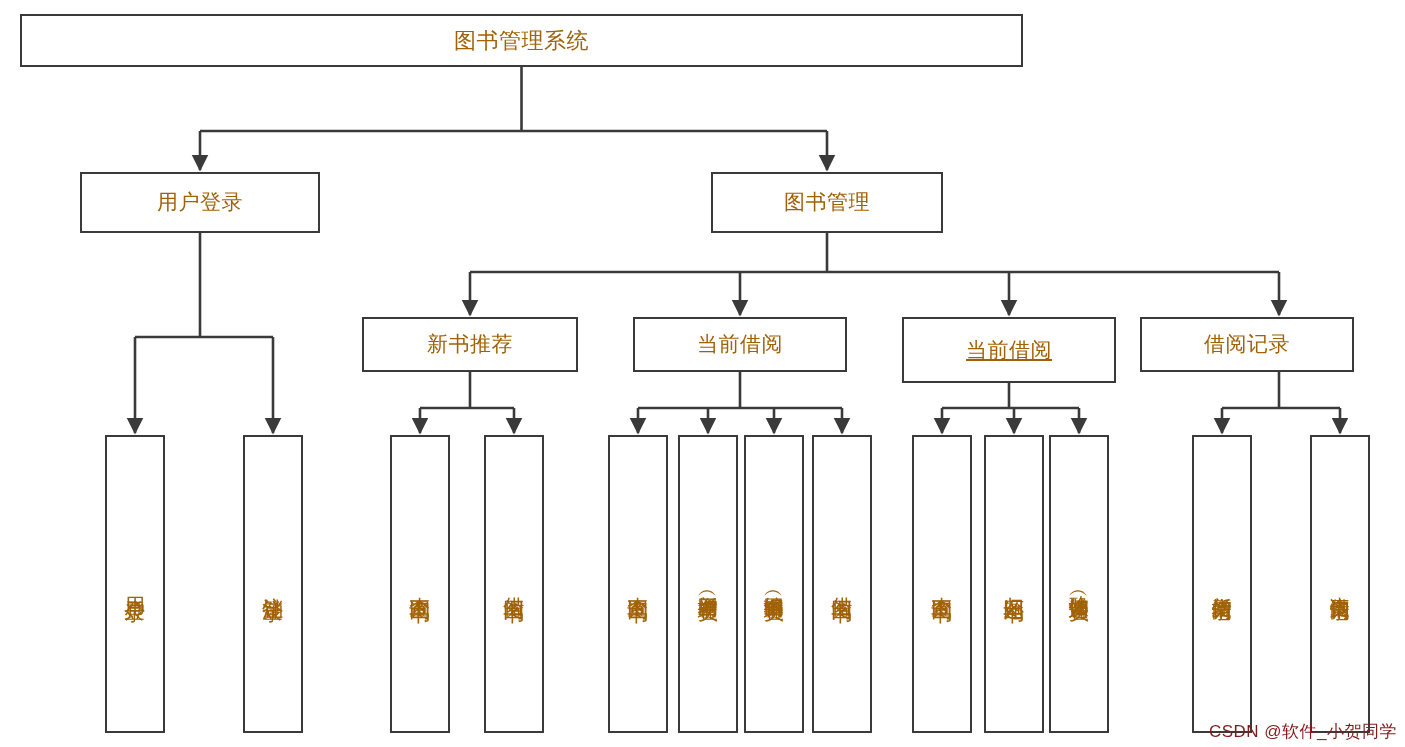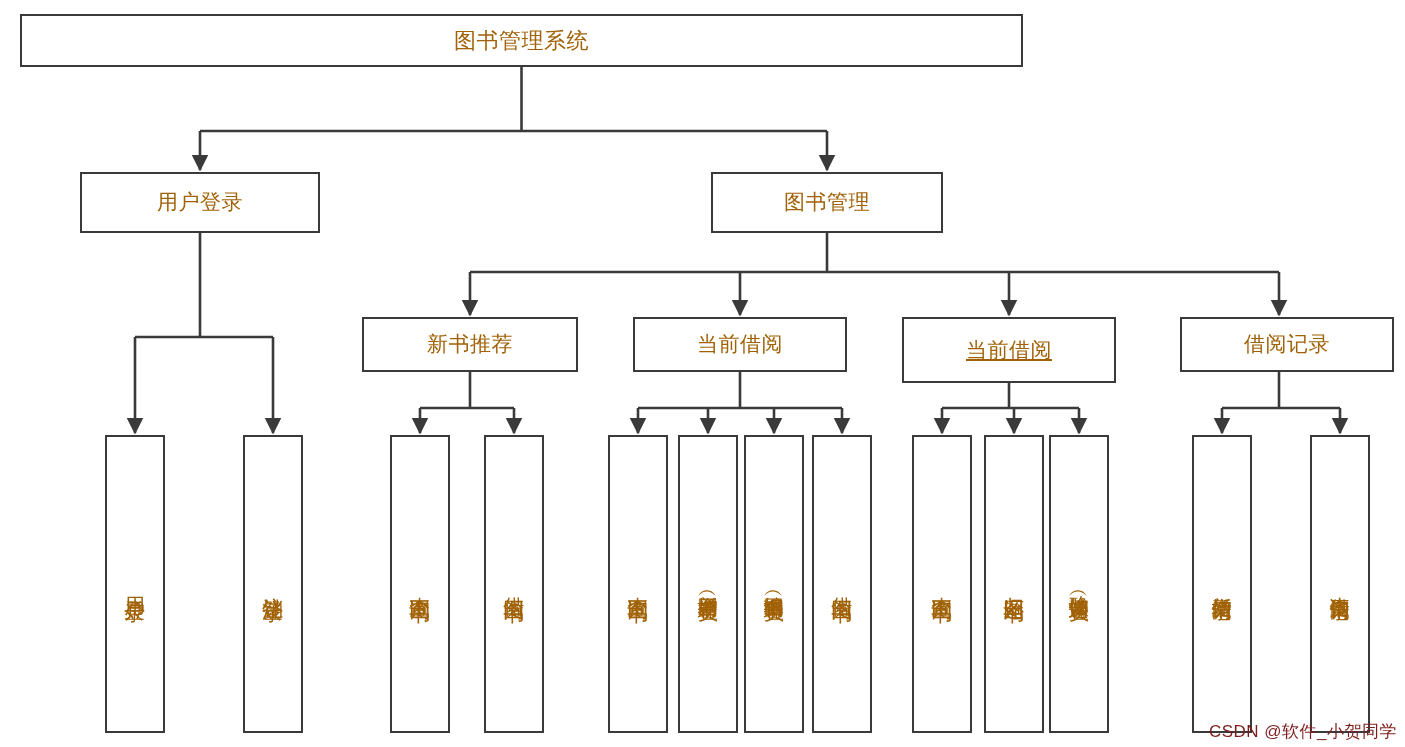--- a/index.html
+++ b/index.html
@@ -135,21 +135,21 @@
       </div>
       <div class="node horiz" style="left: 362px; top: 317px; width: 216px; height: 55px;">
         <span class="label">新书推荐</span>
       </div>
       <div class="node horiz" style="left: 633px; top: 317px; width: 214px; height: 55px;">
         <span class="label">当前借阅</span>
       </div>
       <div class="node horiz" style="left: 902px; top: 317px; width: 214px; height: 66px; text-decoration: underline;">
         <span class="label">当前借阅</span>
       </div>
-      <div class="node horiz" style="left: 1180px; top: 317px; width: 214px; height: 55px;">
+      <div class="node horiz" style="left: 1140px; top: 317px; width: 214px; height: 55px;">
         <span class="label">借阅记录</span>
       </div>
       <div class="node vert" style="left: 105px; top: 435px; width: 60px; height: 298px;">
         <span class="label">用户登录</span>
       </div>
       <div class="node vert" style="left: 243px; top: 435px; width: 60px; height: 298px;">
         <span class="label">注销登录</span>
       </div>
       <div class="node vert" style="left: 390px; top: 435px; width: 60px; height: 298px;">
         <span class="label">查询图书</span>

